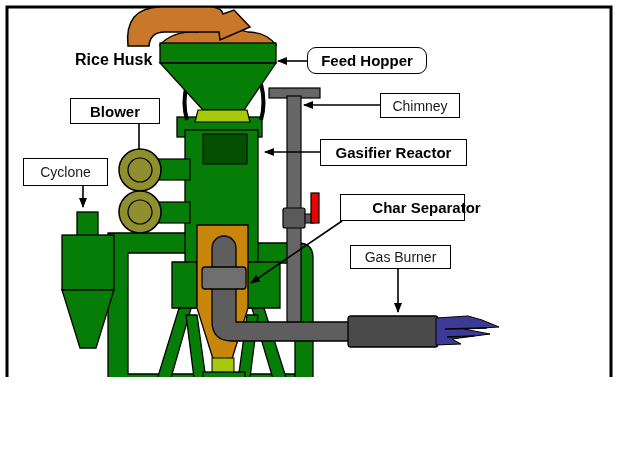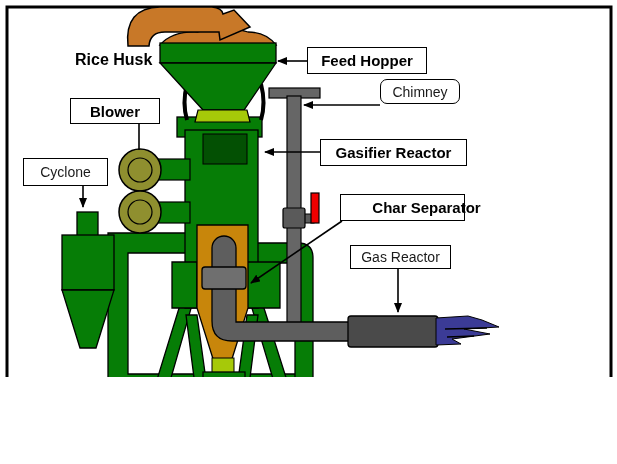--- a/index.html
+++ b/index.html
@@ -123,23 +123,23 @@
       <line x1="83" y1="186" x2="83" y2="207" marker-end="url(#arw)"></line>
     </g>
   </svg>
 
   <div class="free-text" style="left:75px;top:51px;">Rice Husk</div>
 
   <div class="lbl norm" style="left:23px;top:158px;width:85px;height:28px;">Cyclone</div>
 
   <div class="lbl bold" style="left:70px;top:98px;width:90px;height:26px;">Blower</div>
 
-  <div class="lbl bold" style="left:307px;top:47px;width:120px;height:27px;">Feed Hopper</div>
+  <div class="lbl bold" style="left:307px;top:47px;width:120px;height:27px;border-radius:9px;">Feed Hopper</div>
 
-  <div class="lbl norm" style="left:380px;top:79px;width:80px;height:25px;border-radius:7px;">Chimney</div>
+  <div class="lbl norm" style="left:380px;top:93px;width:80px;height:25px;">Chimney</div>
 
   <div class="lbl bold" style="left:320px;top:139px;width:147px;height:27px;text-align:right;">Gasifier Reactor</div>
 
   <div class="lbl bold" style="left:340px;top:194px;width:125px;height:27px;padding-left:48px;">Char Separator</div>
 
-  <div class="lbl norm" style="left:350px;top:245px;width:101px;height:24px;">Gas Reactor</div>
+  <div class="lbl norm" style="left:350px;top:245px;width:101px;height:24px;">Gas Burner</div>
 
 </div>
 
 </body></html>

